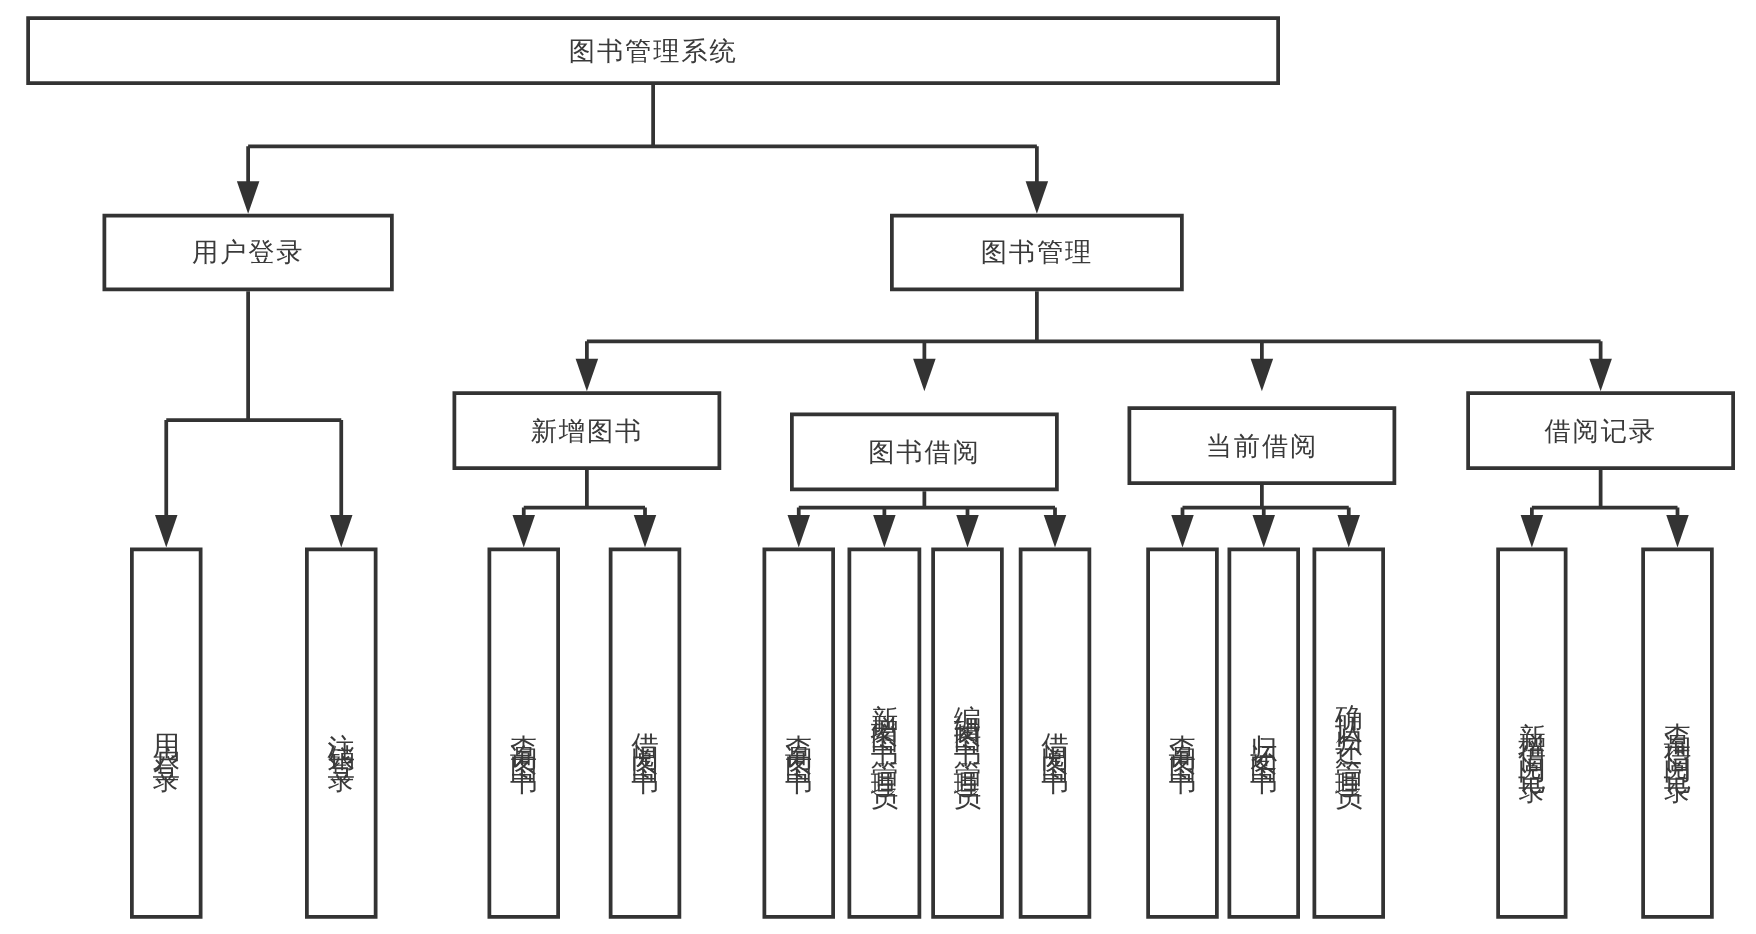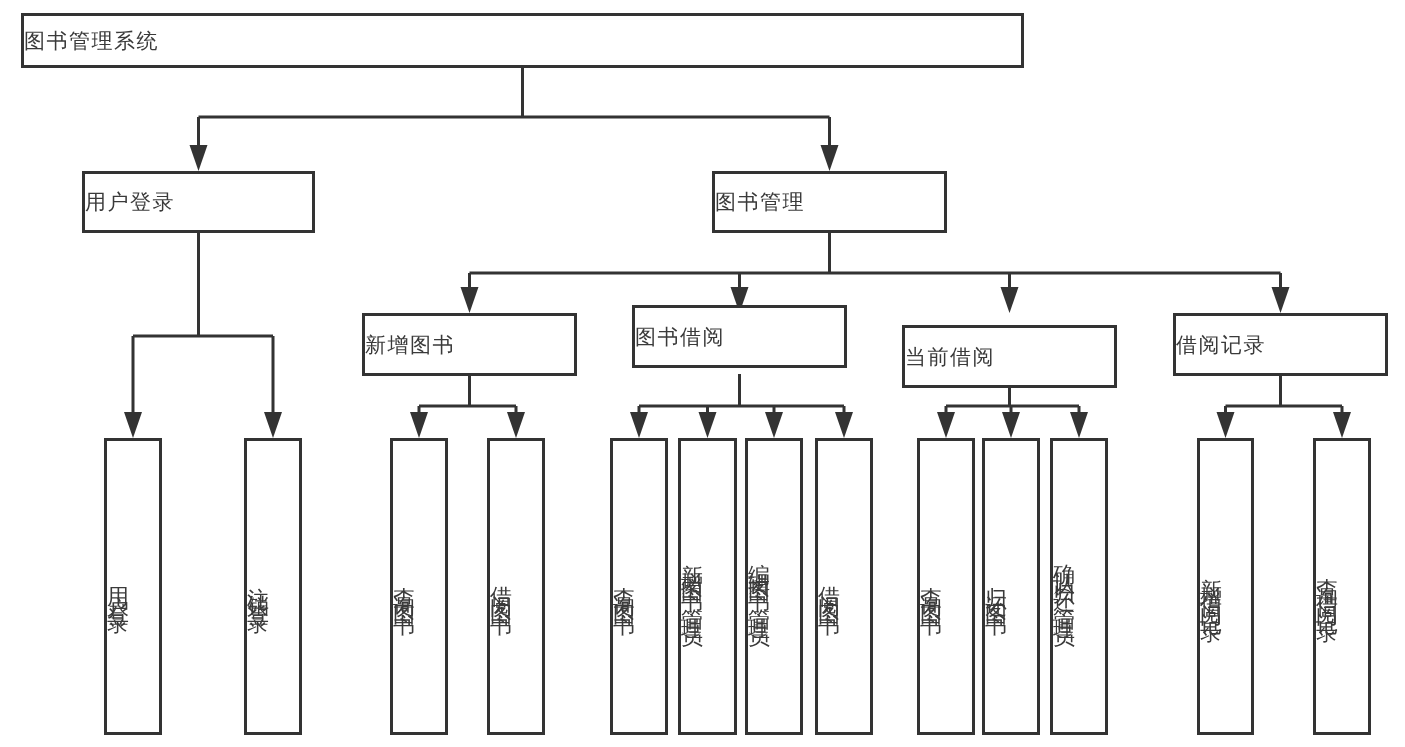--- a/index.html
+++ b/index.html
@@ -22,20 +22,21 @@
     width: 1405px;
     height: 747px;
   }
   .box {
     position: absolute;
     box-sizing: border-box;
     border: 3px solid #333333;
     background: #ffffff;
     display: flex;
     align-items: center;
+    justify-content: center;
     color: #3a3a3a;
   }
   .box.h span {
     font-size: 21px;
     letter-spacing: 1.5px;
     white-space: nowrap;
   }
   .box.v span {
     writing-mode: vertical-rl;
     text-orientation: mixed;
@@ -107,21 +108,21 @@
   <div class="box h" style="left:82px;top:171px;width:233px;height:62px">
     <span>用户登录</span>
   </div>
   <div class="box h" style="left:712px;top:171px;width:235px;height:62px">
     <span>图书管理</span>
   </div>
 
   <div class="box h" style="left:362px;top:313px;width:215px;height:63px">
     <span>新增图书</span>
   </div>
-  <div class="box h" style="left:632px;top:305px;width:215px;height:63px">
+  <div class="box h" style="left:632px;top:330px;width:215px;height:63px">
     <span>图书借阅</span>
   </div>
   <div class="box h" style="left:902px;top:325px;width:215px;height:63px">
     <span>当前借阅</span>
   </div>
   <div class="box h" style="left:1173px;top:313px;width:215px;height:63px">
     <span>借阅记录</span>
   </div>
 
   <div class="box v" style="left:104px;top:438px;width:58px;height:297px">

